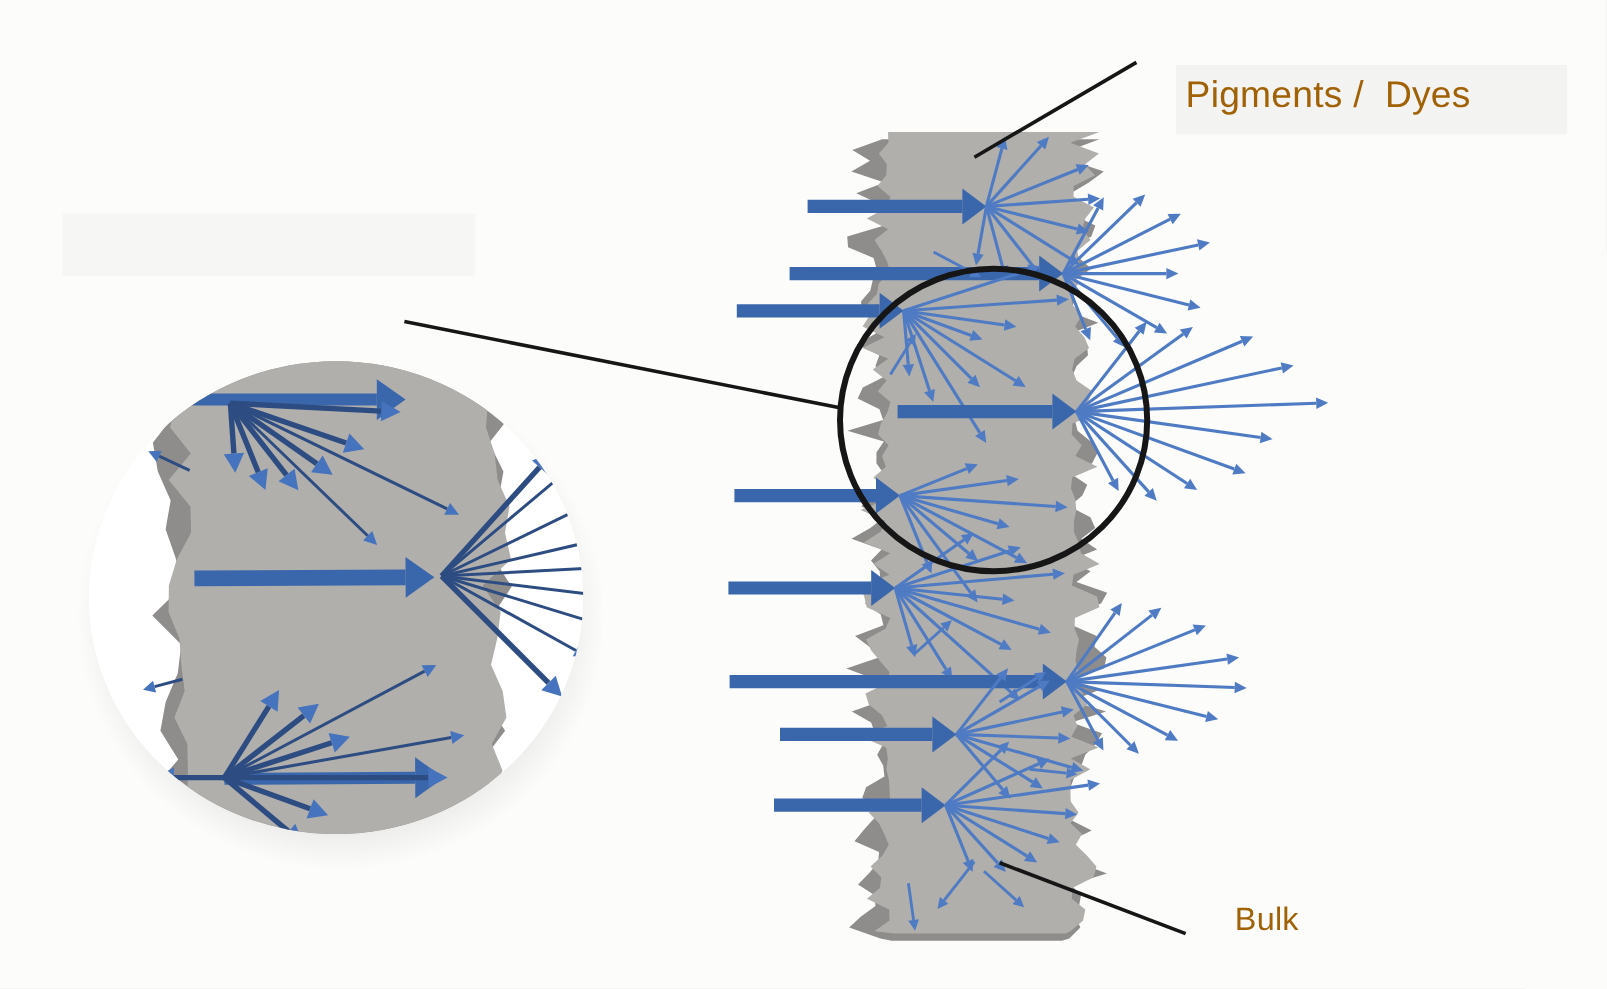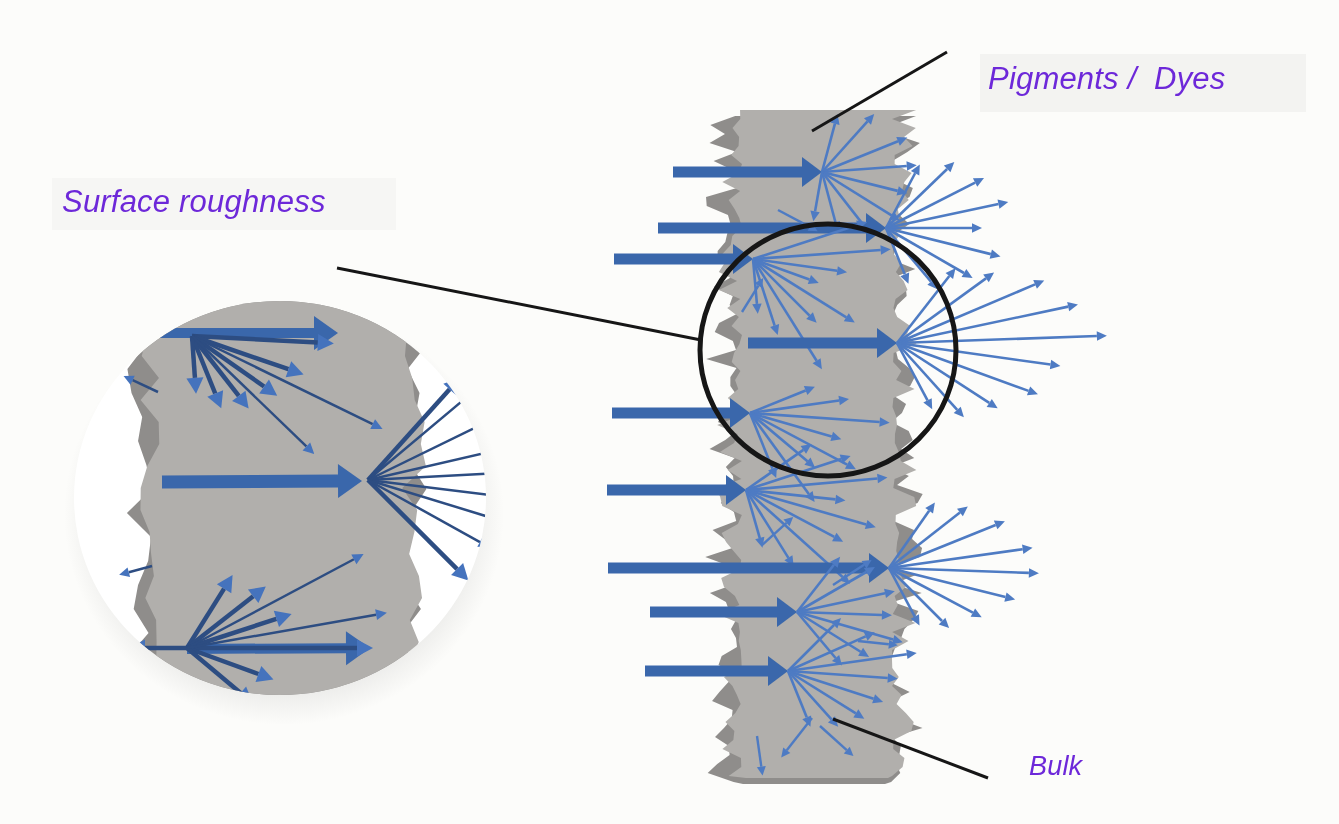--- a/index.html
+++ b/index.html
@@ -2,22 +2,22 @@
 <html><head>
 <meta charset="utf-8">
 <style>
   html,body{margin:0;padding:0;background:#e8e8e8;}
   #stage{
     position:relative;width:1339px;height:824px;overflow:hidden;
     background:#fcfcfa;font-family:"Liberation Sans",sans-serif;
   }
   #diagram{position:absolute;left:0;top:0;}
   .lbl{
-    position:absolute;color:#6d28d9;letter-spacing:.2px;
-    font-family:"Liberation Sans",sans-serif;line-height:1.05;font-style:italic;
+    position:absolute;color:#a16207;letter-spacing:.2px;
+    font-family:"Liberation Sans",sans-serif;line-height:1.05;
   }
   .lbl-surface{left:62px;top:186px;font-size:31px;}
   .lbl-pigments{left:988px;top:63px;font-size:31px;white-space:pre;}
   .lbl-bulk{left:1029px;top:752px;font-size:27px;}
 </style>
 </head>
 <body>
 
 <div id="stage">
   <svg id="diagram" width="1339" height="824" viewBox="0 0 1339 824">
@@ -332,16 +332,15 @@
         <line x1="187" y1="648" x2="376.0830885783439" y2="614.6595498879493" stroke="#2d4d82" stroke-width="2.5"></line>
         <polygon points="386.9159738614782,612.7494199336131 375.1280236011758,609.2431072463821 377.038153555512,620.0759925295165" fill="#4573bd"></polygon>
         <line x1="158" y1="392" x2="132.6233819629738" y2="380.16668867126043" stroke="#2d4d82" stroke-width="2.5"></line>
         <polygon points="123.56030409260731,375.9405060538534 130.5102906542703,384.69822760644365 134.7364732716773,375.6351497360772" fill="#4573bd"></polygon>
         <line x1="152" y1="566" x2="128.81778016906236" y2="572.2116570824605" stroke="#2d4d82" stroke-width="2.5"></line>
         <polygon points="119.15852190617167,574.7998475334857 130.11187539457495,577.0412862139059 127.52368494354975,567.3820279510152" fill="#4573bd"></polygon>
         <line x1="173" y1="302" x2="160.68677049348682" y2="286.23978492786557" stroke="#2d4d82" stroke-width="2.5"></line>
         <polygon points="154.53015574023024,278.35967739179836 156.7467167254532,289.31809230449386 164.62682426152043,283.1614775512373" fill="#4573bd"></polygon>
       </g>
     </svg>
-  <div class="lbl lbl-surface">Surface roughness</div>
   <div class="lbl lbl-pigments">Pigments /  Dyes</div>
   <div class="lbl lbl-bulk">Bulk</div>
 </div>
 
 </body></html>

